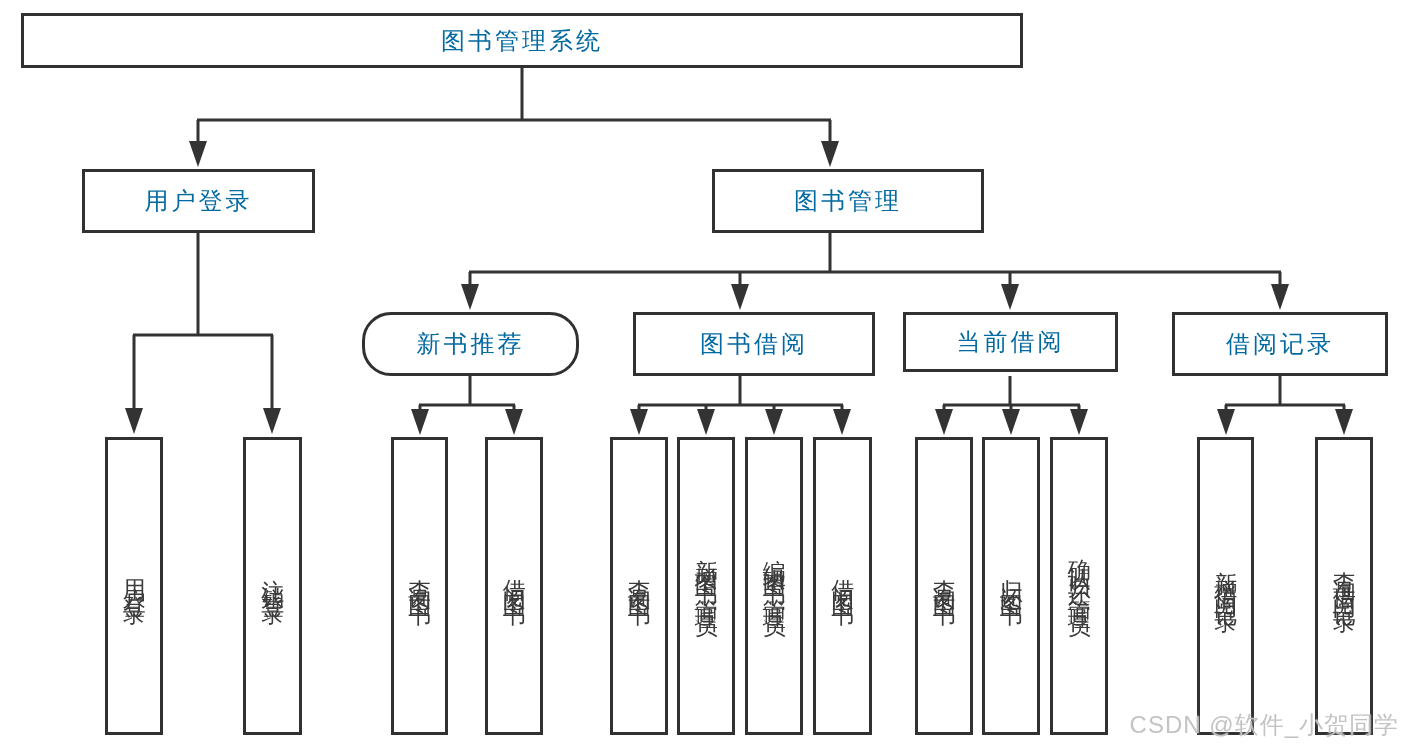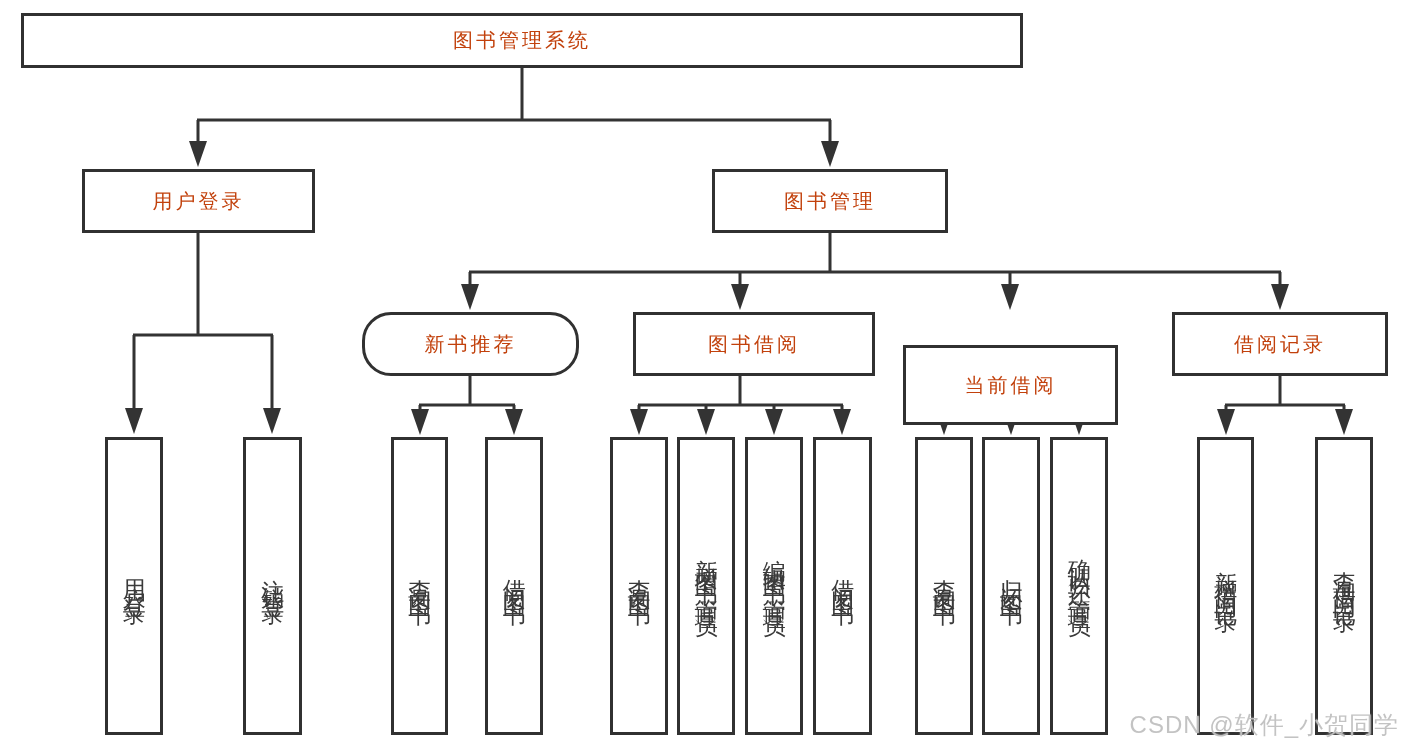--- a/index.html
+++ b/index.html
@@ -18,23 +18,23 @@
     z-index: 1;
   }
   .hbox {
     position: absolute;
     box-sizing: border-box;
     border: 3px solid #313131;
     background: #ffffff;
     display: flex;
     align-items: center;
     justify-content: center;
-    font-size: 20px;
+    font-size: 24px;
     letter-spacing: 3px;
-    color: #c2410c;
+    color: #0369a1;
     z-index: 2;
     white-space: nowrap;
   }
   .vbox {
     position: absolute;
     box-sizing: border-box;
     border: 3px solid #313131;
     background: #ffffff;
     display: flex;
     align-items: center;
@@ -94,25 +94,25 @@
     <polygon fill="#333333" points="935,409 953,409 944,435"></polygon>
     <polygon fill="#333333" points="1002,409 1020,409 1011,435"></polygon>
     <polygon fill="#333333" points="1070,409 1088,409 1079,435"></polygon>
     <polygon fill="#333333" points="1217,409 1235,409 1226,435"></polygon>
     <polygon fill="#333333" points="1335,409 1353,409 1344,435"></polygon>
   </svg>
 
   <div class="hbox" style="left:21px; top:13px; width:1002px; height:55px;">图书管理系统</div>
 
   <div class="hbox" style="left:82px; top:169px; width:233px; height:64px;">用户登录</div>
-  <div class="hbox" style="left:712px; top:169px; width:236px; height:64px;">图书管理</div>
+  <div class="hbox" style="left:712px; top:169px; width:272px; height:64px;">图书管理</div>
 
   <div class="hbox" style="left:362px; top:312px; width:217px; height:64px;border-radius:29px;">新书推荐</div>
   <div class="hbox" style="left:633px; top:312px; width:242px; height:64px;">图书借阅</div>
-  <div class="hbox" style="left:903px; top:312px; width:215px; height:80px;margin-top:33px;">当前借阅</div>
+  <div class="hbox" style="left:903px; top:312px; width:215px; height:60px;">当前借阅</div>
   <div class="hbox" style="left:1172px; top:312px; width:216px; height:64px;">借阅记录</div>
 
   <div class="vbox" style="left:105px; width:58px;">
     <span>用户登录</span>
   </div>
   <div class="vbox" style="left:243px; width:59px;">
     <span>注销登录</span>
   </div>
 
   <div class="vbox" style="left:391px; width:57px;">

